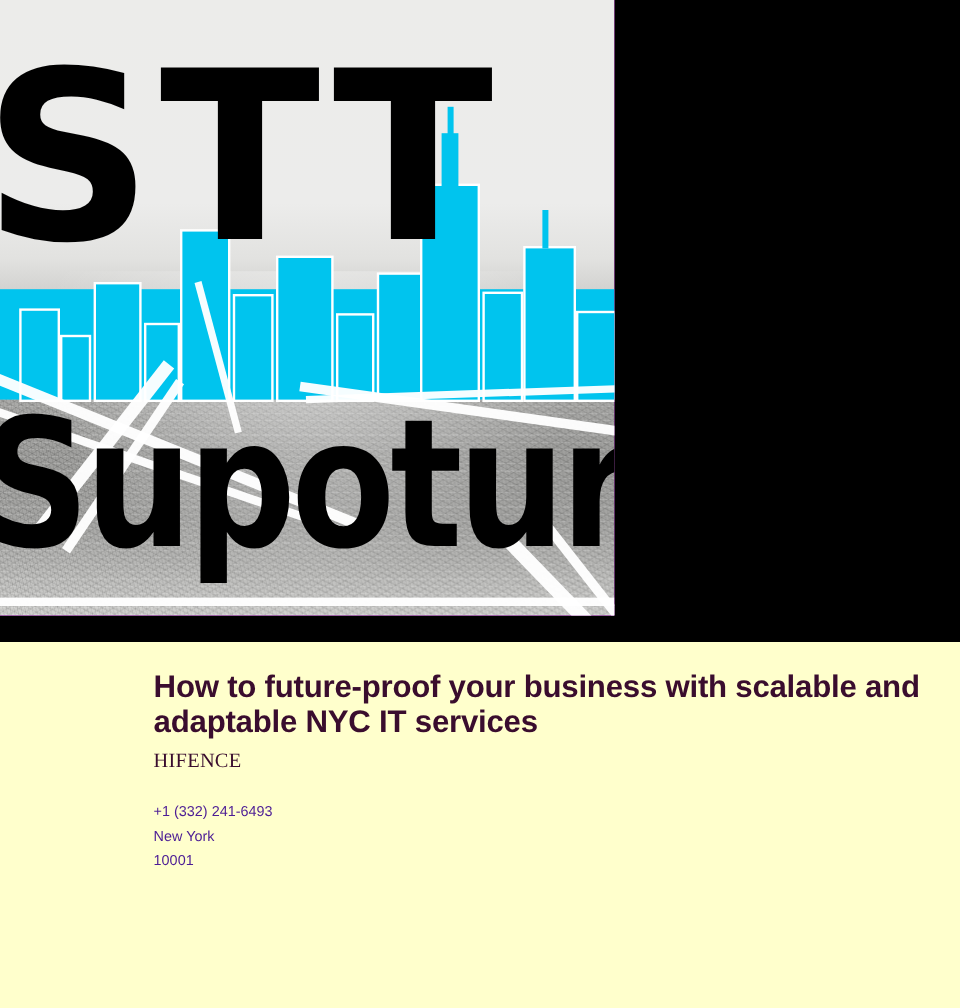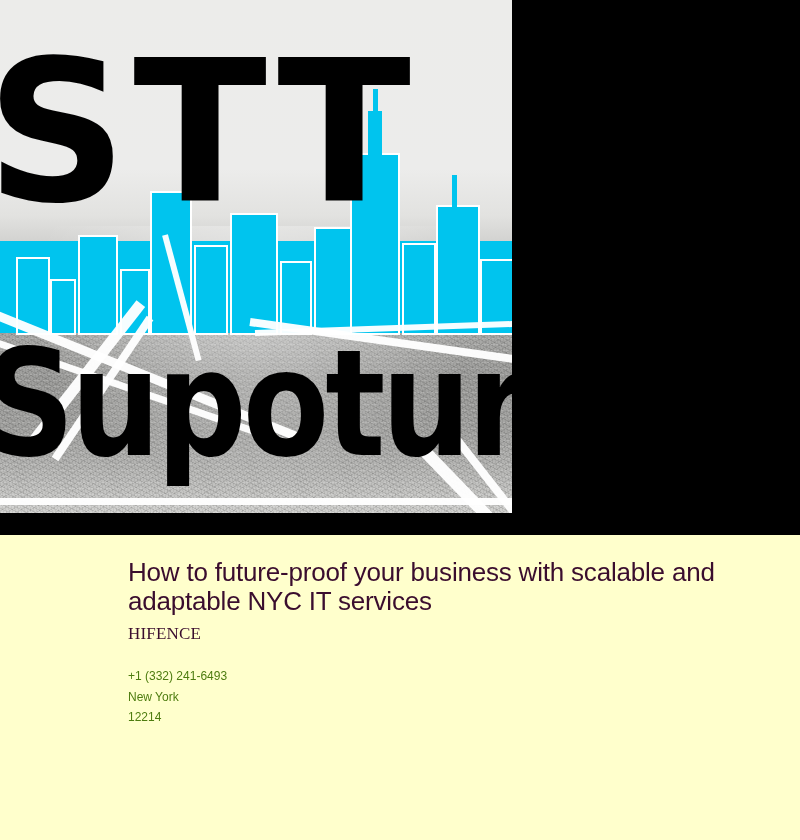--- a/index.html
+++ b/index.html
@@ -145,39 +145,39 @@
   .content {
     position: absolute;
     left: 128px;
     top: 558px;
     width: 660px;
   }
   .page-title {
     margin: 0;
     color: #3A0D2E;
     font-size: 26px;
-    font-weight: 400;
+    font-weight: 700;
     line-height: 1.12;
     letter-spacing: -0.2px;
   }
   .brand {
     margin: 8px 0 0 0;
     color: #3A0D2E;
     font-size: 17px;
     font-weight: 400;
     letter-spacing: 0.2px;
     font-family: Liberation Serif, serif;
   }
   .contact {
     margin: 22px 0 0 0;
     padding: 0;
     list-style: none;
   }
   .contact li {
-    color: #4d7c0f;
+    color: #4c1d95;
     font-size: 12px;
     line-height: 1.72;
   }
   .source-url {
     margin: 7px 0 0 0;
     color: #3A0D2E;
     font-size: 9.5px;
     line-height: 2.1;
     width: 655px;
     word-break: break-all;
@@ -236,17 +236,17 @@
 
 <div class="content">
 
   <h1 class="page-title">How to future-proof your business with scalable and adaptable NYC IT services</h1>
 
   <div class="brand">HIFENCE</div>
 
   <ul class="contact">
     <li>+1 (332) 241-6493</li>
     <li>New York</li>
-    <li>12214</li>
+    <li>10001</li>
   </ul>
 
 
 </div>
 
 </body></html>

